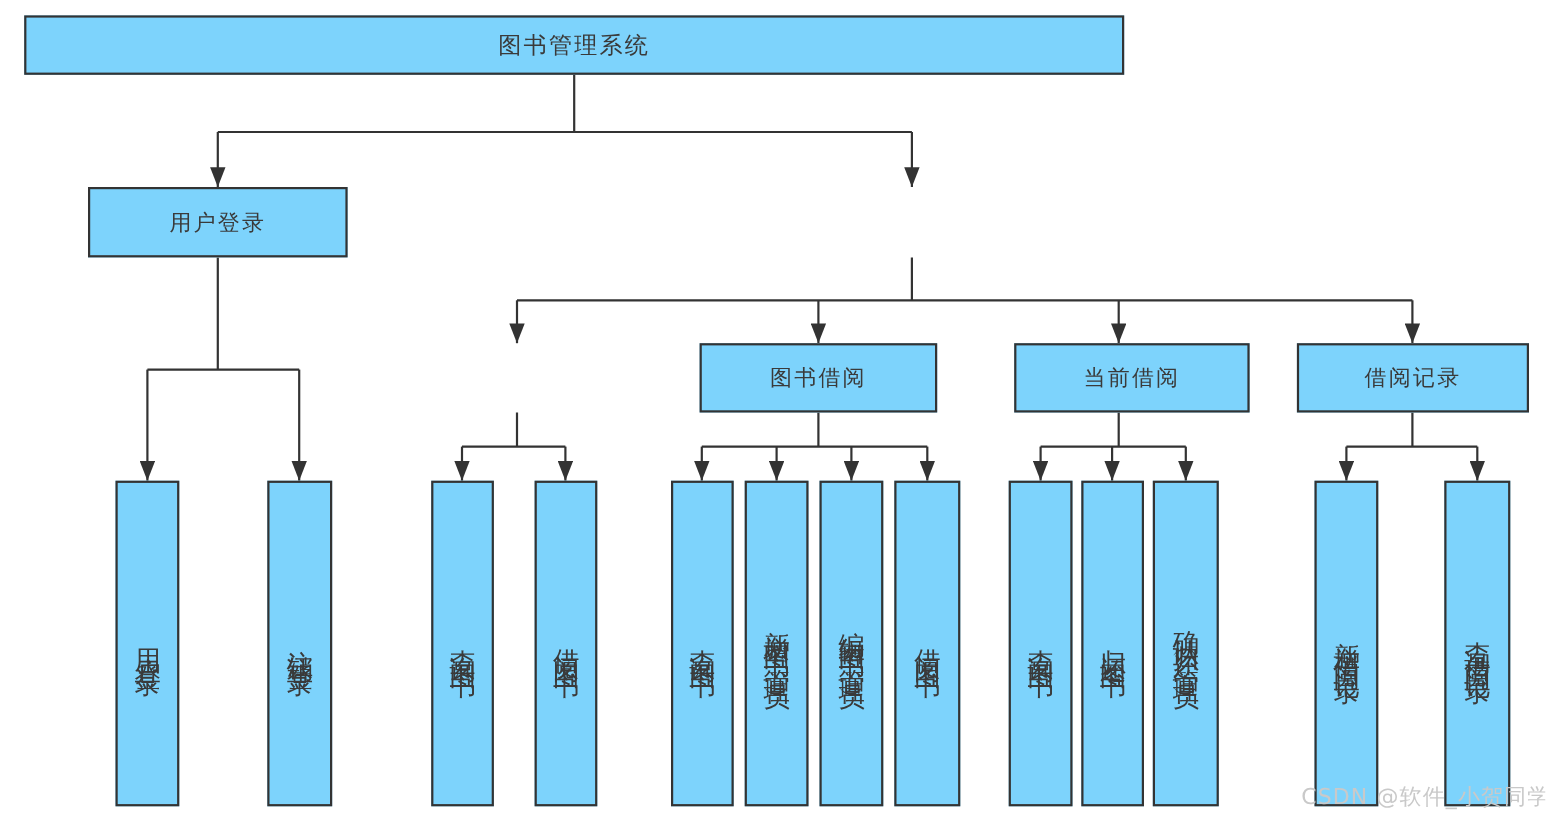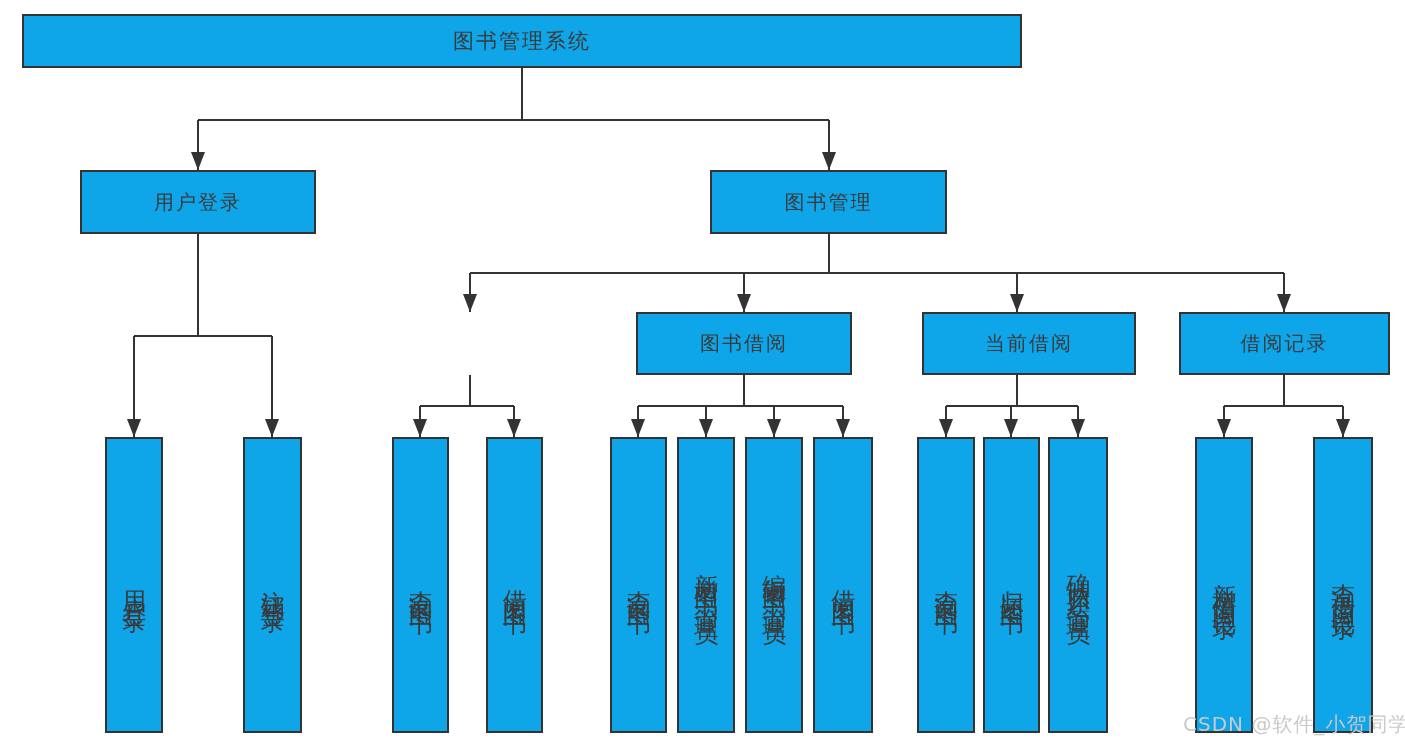--- a/index.html
+++ b/index.html
@@ -13,21 +13,21 @@
   }
   svg.connectors {
     position: absolute;
     left: 0; top: 0;
     width: 1405px; height: 747px;
     z-index: 0;
   }
   .node {
     position: absolute;
     box-sizing: border-box;
-    background: #0ea5e9;
+    background: #7dd3fc;
     border: 2px solid #333333;
     color: #3a3a3a;
     display: flex;
     align-items: center;
     justify-content: center;
     z-index: 1;
   }
   .node.root .lbl { font-size: 21px; letter-spacing: 2px; }
   .node.branch .lbl { font-size: 20px; letter-spacing: 2px; }
   .node.leaf .lbl {
@@ -93,23 +93,20 @@
     <line x1="1343" y1="406" x2="1343" y2="437" stroke="#333333" stroke-width="2" marker-end="url(#arrow)"></line>
   </svg>
 
   <div class="node root" style="left:22px; top:14px; width:1000px; height:54px;">
     <span class="lbl">图书管理系统</span>
   </div>
 
   <div class="node branch" style="left:80px; top:170px; width:236px; height:64px;">
     <span class="lbl">用户登录</span>
   </div>
-  <div class="node branch" style="left:710px; top:170px; width:237px; height:64px;">
-    <span class="lbl">图书管理</span>
-  </div>
 
   <div class="node branch" style="left:636px; top:312px; width:216px; height:63px;">
     <span class="lbl">图书借阅</span>
   </div>
   <div class="node branch" style="left:910px; top:312px; width:214px; height:63px;margin-left:12px;">
     <span class="lbl">当前借阅</span>
   </div>
   <div class="node branch" style="left:1179px; top:312px; width:211px; height:63px;">
     <span class="lbl">借阅记录</span>
   </div>

